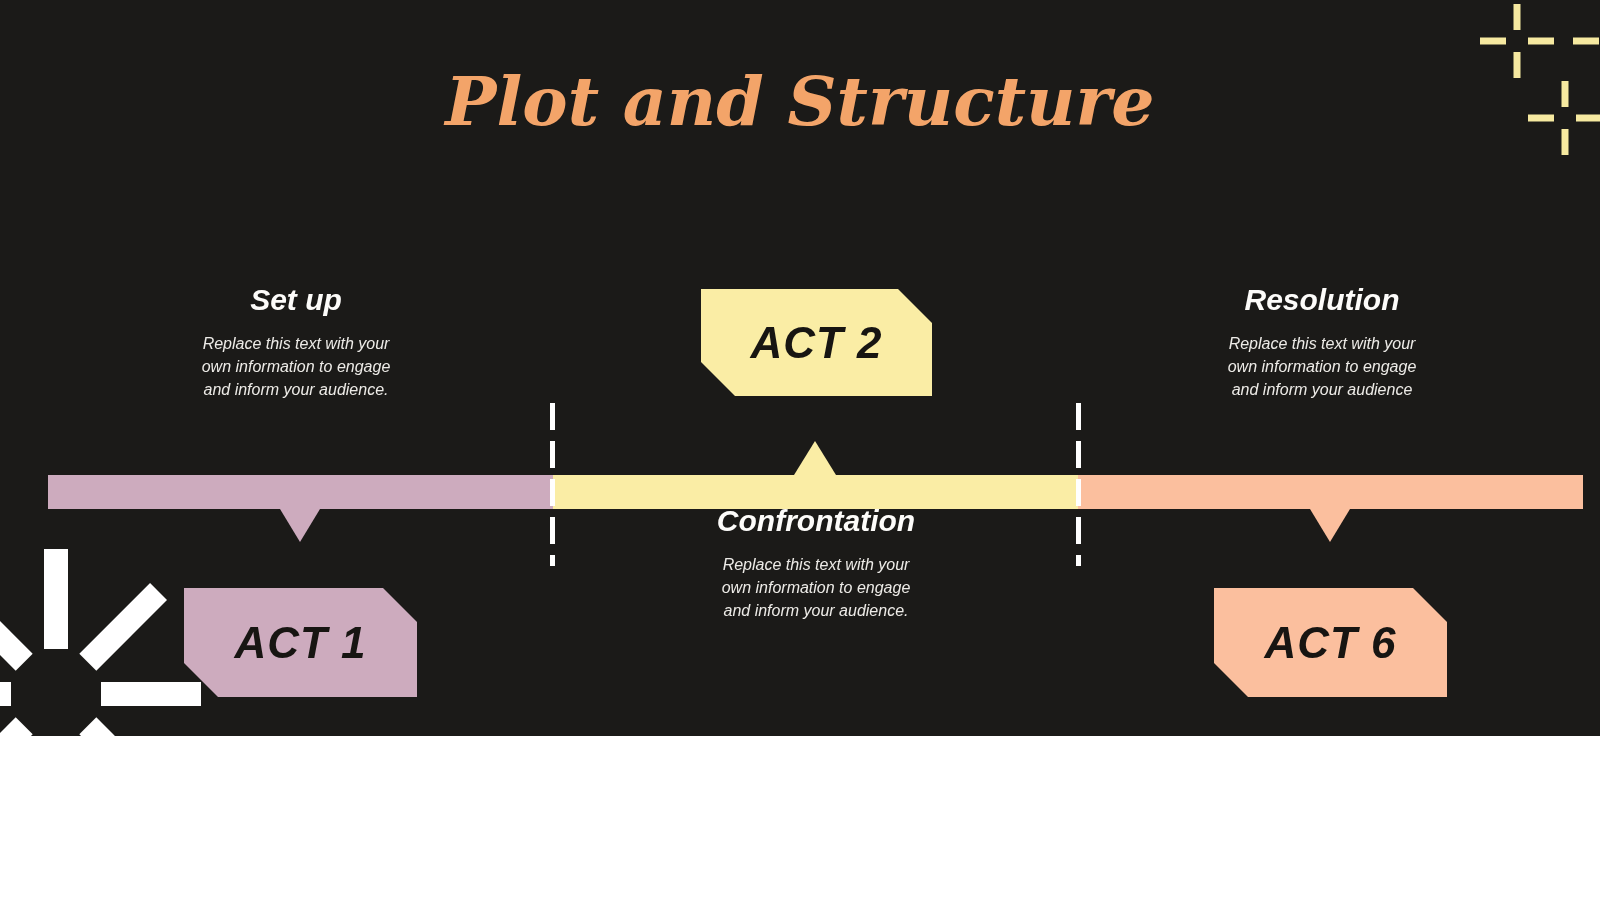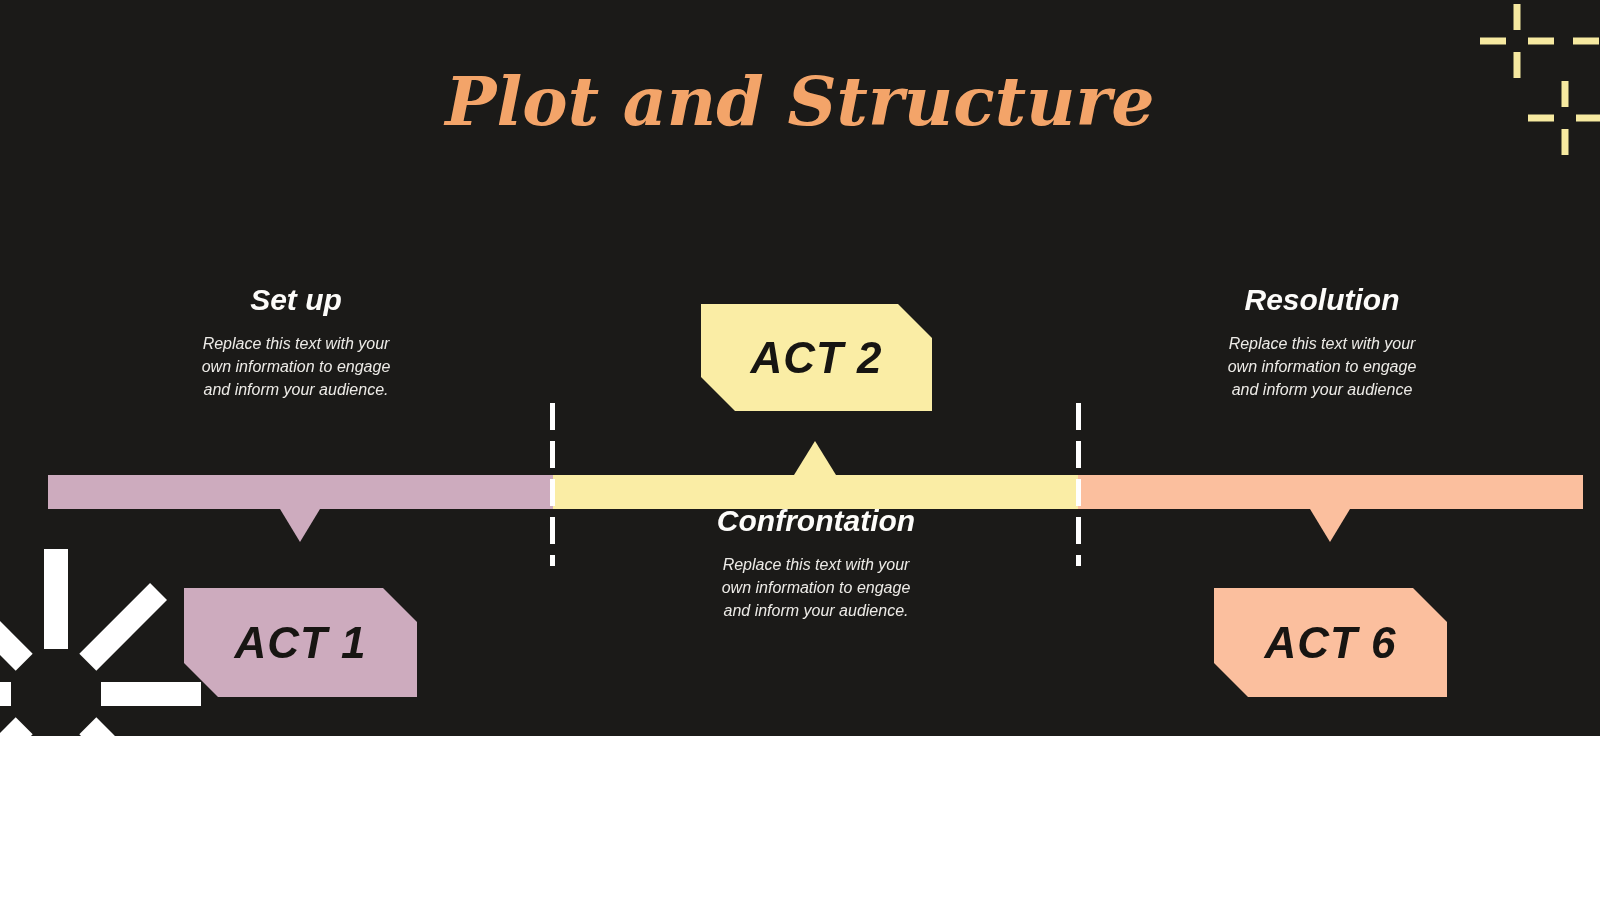--- a/index.html
+++ b/index.html
@@ -114,21 +114,21 @@
     justify-content: center;
     clip-path: polygon(0 0, calc(100% - 34px) 0, 100% 34px, 100% 100%, 34px 100%, 0 calc(100% - 34px));
   }
   .act-box .act-label {
     font-size: 44px;
     font-weight: bold;
     letter-spacing: 1px;
     color: var(--act-label-text, #171512);
   }
   .box-act1 { left: 184px;  top: 588px; width: 233px; height: 109px; background: var(--act1-fill, #cdabbe); text-align: right; }
-  .box-act2 { left: 701px;  top: 304px; width: 231px; height: 107px; background: var(--act2-fill, #faeda5); }
+  .box-act2 { left: 701px;  top: 289px; width: 231px; height: 107px; background: var(--act2-fill, #faeda5); }
   .box-act3 { left: 1214px; top: 588px; width: 233px; height: 109px; background: var(--act3-fill, #fbbf9e); }
 
   
   .deco-crosses {
     position: absolute;
     top: 0;
     right: 0;
     width: 175px;
     height: 160px;
   }

